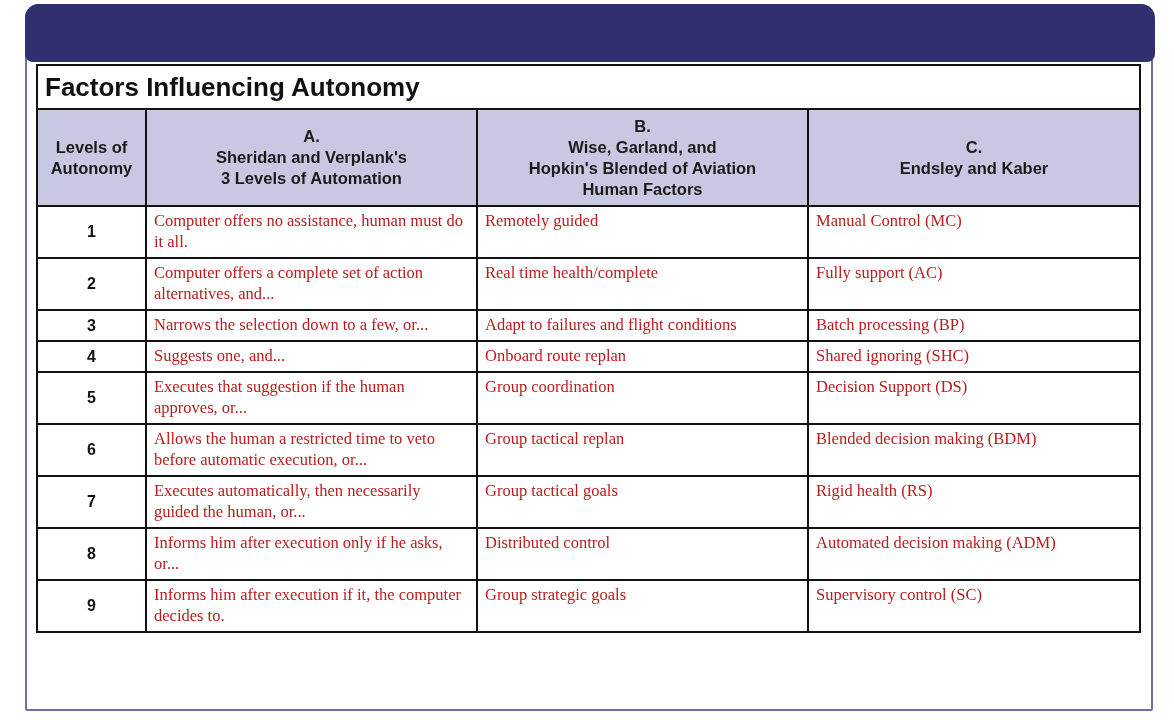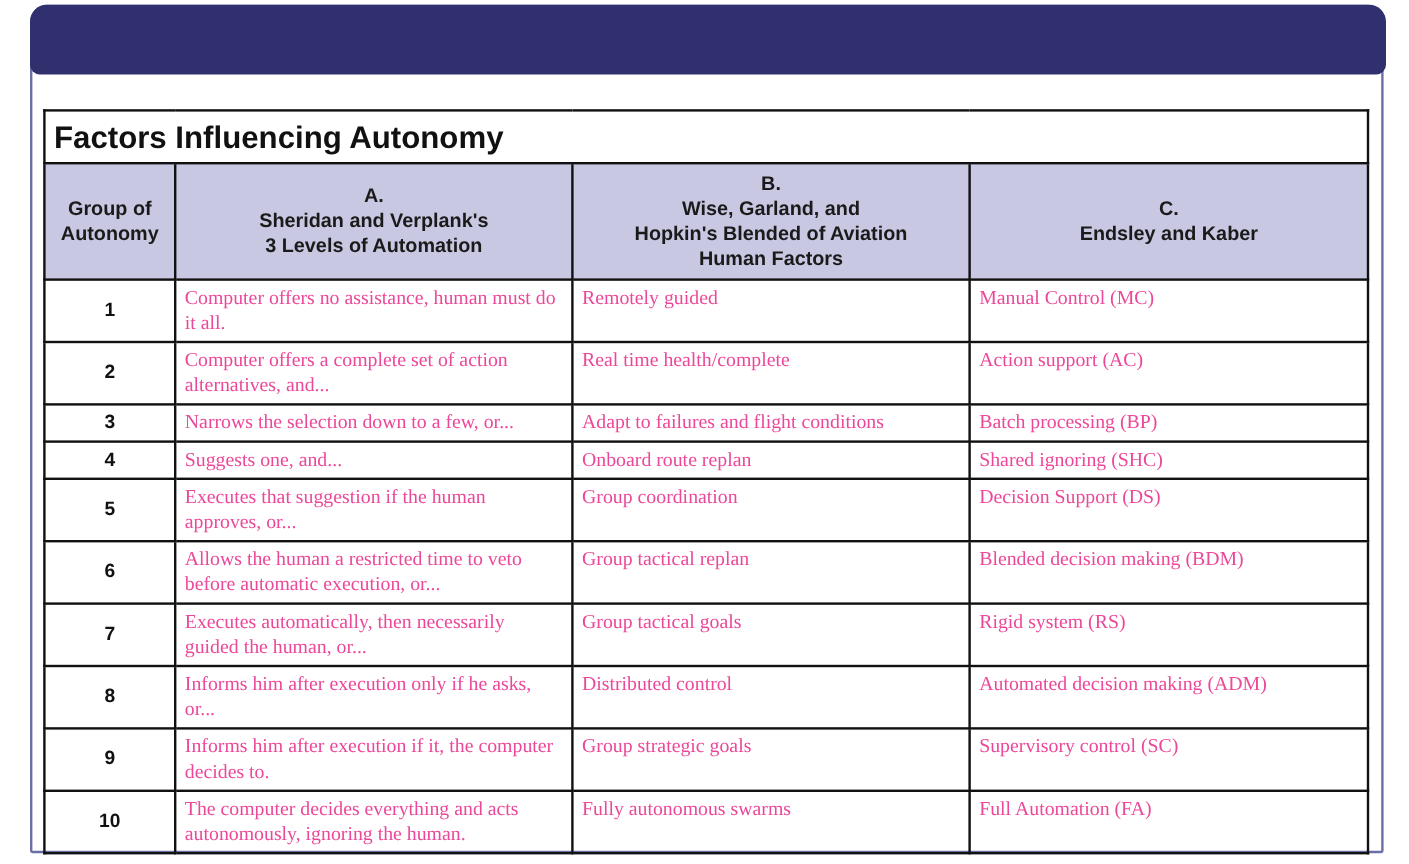--- a/index.html
+++ b/index.html
@@ -7,21 +7,21 @@
   .frame {
     position:absolute; left:25px; top:4px; width:1128px; height:707px;
     border:2px solid #6b6fa6; border-radius:14px 14px 2px 2px;
     box-sizing:border-box; background:#fff;
   }
   .banner {
     position:absolute; left:25px; top:4px; width:1130px; height:58px;
     background:#30306e; border-radius:14px 14px 8px 8px;
   }
   table.main {
-    position:absolute; left:36px; top:91px; width:1103px;
+    position:absolute; left:36px; top:64px; width:1103px;
     border-collapse:collapse; table-layout:fixed;
   }
   table.main td, table.main th {
     border:2.5px solid #111; box-sizing:border-box;
   }
   .title-cell {
     height:44px; padding:0 0 0 7px; text-align:left;
     font-family:"Liberation Sans", sans-serif; font-weight:bold; font-size:26px;
     color:#111; background:#fff;
   }
@@ -30,21 +30,21 @@
     font-family:"Liberation Sans", sans-serif; font-weight:bold; font-size:16.5px;
     color:#1a1a1a; text-align:center; line-height:21px; padding:0 4px;
     vertical-align:middle;
   }
   th.hdr span { display:block; }
   td.lvl {
     font-family:"Liberation Sans", sans-serif; font-weight:bold; font-size:16px;
     text-align:center; vertical-align:middle; color:#111;
   }
   td.txt {
-    font-family:"Liberation Serif", serif; font-size:16.5px; color:#ec4899;
+    font-family:"Liberation Serif", serif; font-size:16.5px; color:#b91c1c;
     vertical-align:top; padding:3px 7px 0 7px; line-height:21px;
   }
   tr.r2 td { height:52px; }
   tr.r1 td { height:31px; }
 </style>
 </head>
 <body>
 
 <div class="frame"></div>
 <div class="banner"></div>
@@ -55,21 +55,21 @@
     <col style="width:331px">
     <col style="width:331px">
     <col style="width:332px">
   </colgroup>
   <tbody>
       <tr>
     <td colspan="4" class="title-cell">Factors Influencing Autonomy</td>
   </tr>
   <tr>
     <th class="hdr">
-      <span>Group of</span>
+      <span>Levels of</span>
       <span>Autonomy</span>
     </th>
     <th class="hdr">
       <span>A.</span>
       <span>Sheridan and Verplank's</span>
       <span>3 Levels of Automation</span>
     </th>
     <th class="hdr">
       <span>B.</span>
       <span>Wise, Garland, and</span>
@@ -85,21 +85,21 @@
   <tr class="r2">
     <td class="lvl">1</td>
     <td class="txt">Computer offers no assistance, human must do it all.</td>
     <td class="txt">Remotely guided</td>
     <td class="txt">Manual Control (MC)</td>
   </tr>
   <tr class="r2">
     <td class="lvl">2</td>
     <td class="txt">Computer offers a complete set of action alternatives, and...</td>
     <td class="txt">Real time health/complete</td>
-    <td class="txt">Action support (AC)</td>
+    <td class="txt">Fully support (AC)</td>
   </tr>
   <tr class="r1">
     <td class="lvl">3</td>
     <td class="txt">Narrows the selection down to a few, or...</td>
     <td class="txt">Adapt to failures and flight conditions</td>
     <td class="txt">Batch processing (BP)</td>
   </tr>
   <tr class="r1">
     <td class="lvl">4</td>
     <td class="txt">Suggests one, and...</td>
@@ -115,34 +115,28 @@
   <tr class="r2">
     <td class="lvl">6</td>
     <td class="txt">Allows the human a restricted time to veto before automatic execution, or...</td>
     <td class="txt">Group tactical replan</td>
     <td class="txt">Blended decision making (BDM)</td>
   </tr>
   <tr class="r2">
     <td class="lvl">7</td>
     <td class="txt">Executes automatically, then necessarily guided the human, or...</td>
     <td class="txt">Group tactical goals</td>
-    <td class="txt">Rigid system (RS)</td>
+    <td class="txt">Rigid health (RS)</td>
   </tr>
   <tr class="r2">
     <td class="lvl">8</td>
     <td class="txt">Informs him after execution only if he asks, or...</td>
     <td class="txt">Distributed control</td>
     <td class="txt">Automated decision making (ADM)</td>
   </tr>
   <tr class="r2">
     <td class="lvl">9</td>
     <td class="txt">Informs him after execution if it, the computer decides to.</td>
     <td class="txt">Group strategic goals</td>
     <td class="txt">Supervisory control (SC)</td>
   </tr>
-  <tr class="r2">
-    <td class="lvl">10</td>
-    <td class="txt">The computer decides everything and acts autonomously, ignoring the human.</td>
-    <td class="txt">Fully autonomous swarms</td>
-    <td class="txt">Full Automation (FA)</td>
-  </tr>
 </tbody>
   </table>
 
 </body></html>

